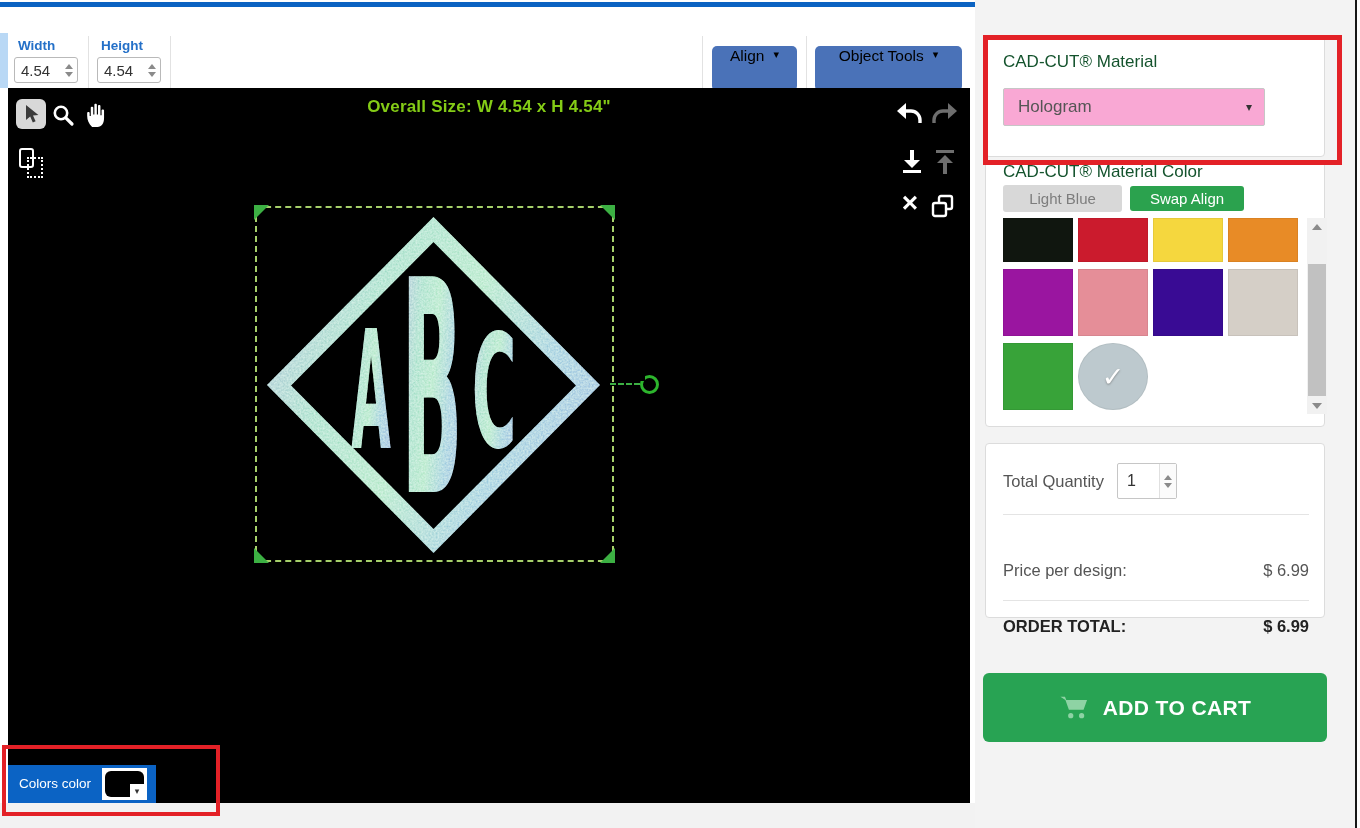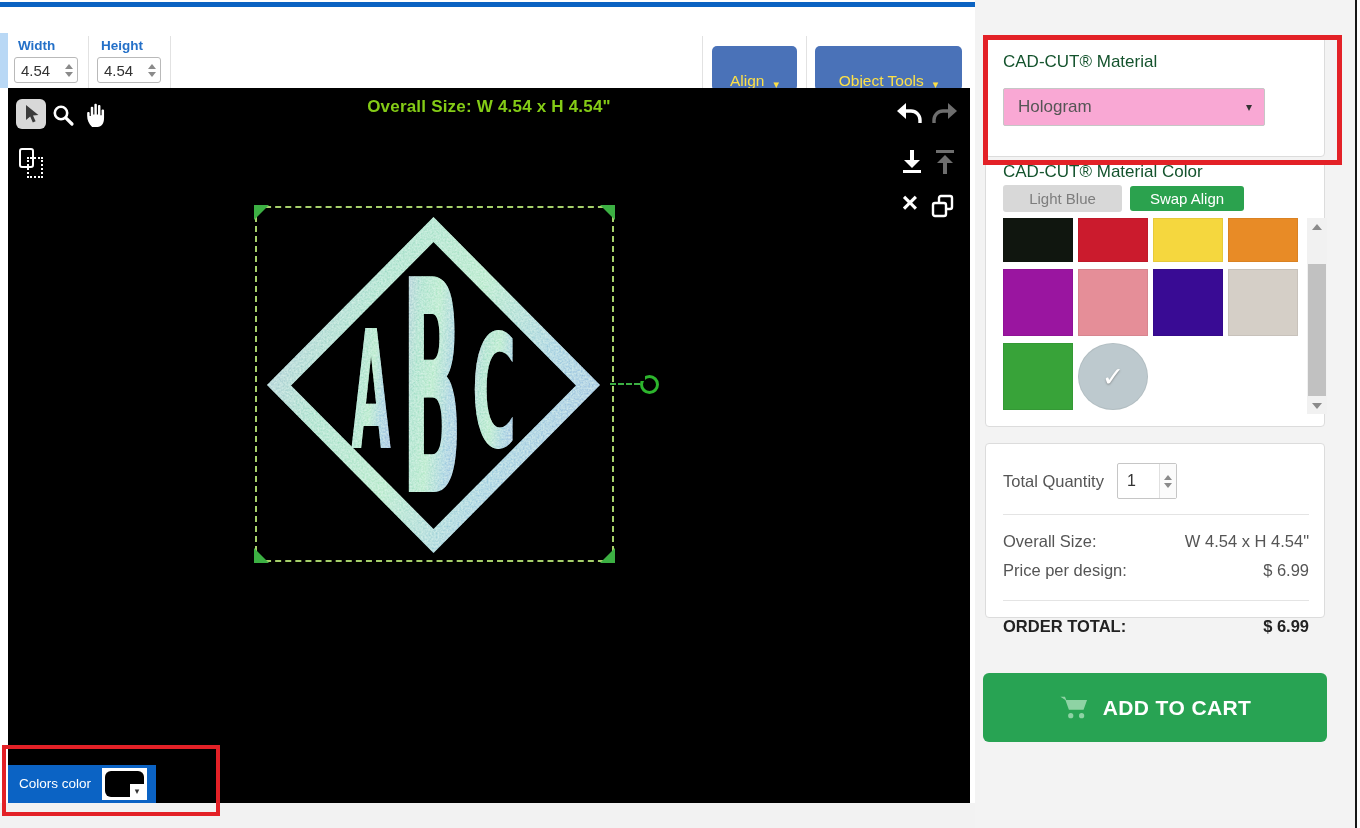--- a/index.html
+++ b/index.html
@@ -21,22 +21,22 @@
   .toolbar{left:0;top:33px;width:970px;height:55px;background:#fff;}
   .left-strip{left:0;top:0;width:8px;height:55px;background:#b9d8f5;}
   .tb-divider{top:3px;width:1px;height:52px;background:#e2e2e2;}
   .fgroup{top:5px;}
   .flabel{color:#2470c8;font-size:13.5px;font-weight:bold;margin-bottom:4px;margin-left:4px;}
   .spinbox{display:flex;align-items:center;border:1px solid #b9b9b9;border-radius:3px;background:#fff;width:62px;height:24px;}
   .spinbox input{border:none;outline:none;width:38px;font-size:15px;color:#333;padding-left:6px;background:transparent;font-family:inherit;}
   .steppers{display:flex;flex-direction:column;justify-content:center;gap:3px;padding-right:4px;margin-left:auto;cursor:pointer;}
   .tri-up{width:0;height:0;border-left:4px solid transparent;border-right:4px solid transparent;border-bottom:5px solid #8a8a8a;}
   .tri-down{width:0;height:0;border-left:4px solid transparent;border-right:4px solid transparent;border-top:5px solid #8a8a8a;}
-  .bluebtn{position:absolute;top:13px;height:45px;background:#4a72b8;color:#fde047;border:none;border-radius:5px;
-    font-size:15.5px;font-family:inherit;cursor:pointer;display:flex;align-items:flex-end;justify-content:center;gap:9px;}
+  .bluebtn{position:absolute;top:13px;height:45px;background:#4a72b8;color:#000000;border:none;border-radius:5px;
+    font-size:15.5px;font-family:inherit;cursor:pointer;display:flex;align-items:flex-start;justify-content:center;gap:9px;}
   .bluebtn .caret{font-size:11px;position:relative;top:1px;}
 
   
   .canvas{left:8px;top:88px;width:962px;height:715px;background:#000;}
   .overall-size{left:0;top:9px;width:100%;text-align:center;color:#84cc16;font-size:17px;font-weight:600;letter-spacing:.2px;}
   .toolbtn{display:flex;align-items:center;justify-content:center;}
   .cursor-btn{left:8px;top:11px;width:30px;height:30px;background:#d8d8d8;border-radius:6px;}
   .icon-svg{display:block;}
 
   
@@ -310,24 +310,20 @@
         <input value="1" style="">
         <div class="steppers">
           <span class="tri-up"></span>
           <span class="tri-down"></span>
         </div>
       </div>
     </div>
 
     <div class="sum-div" style="top:70px;"></div>
 
-    <div class="sum-row" style="top:88px;">
-      <span>Overall Size:</span>
-      <span class="val">W 4.54 x H 4.54"</span>
-    </div>
     <div class="sum-row" style="top:117px;">
       <span>Price per design:</span>
       <span class="val">$ 6.99</span>
     </div>
 
     <div class="sum-div" style="top:156px;"></div>
 
     <div class="sum-row sum-total" style="top:173px;gap:28px;">
       <span>ORDER TOTAL:</span>
       <span class="val">$ 6.99</span>

